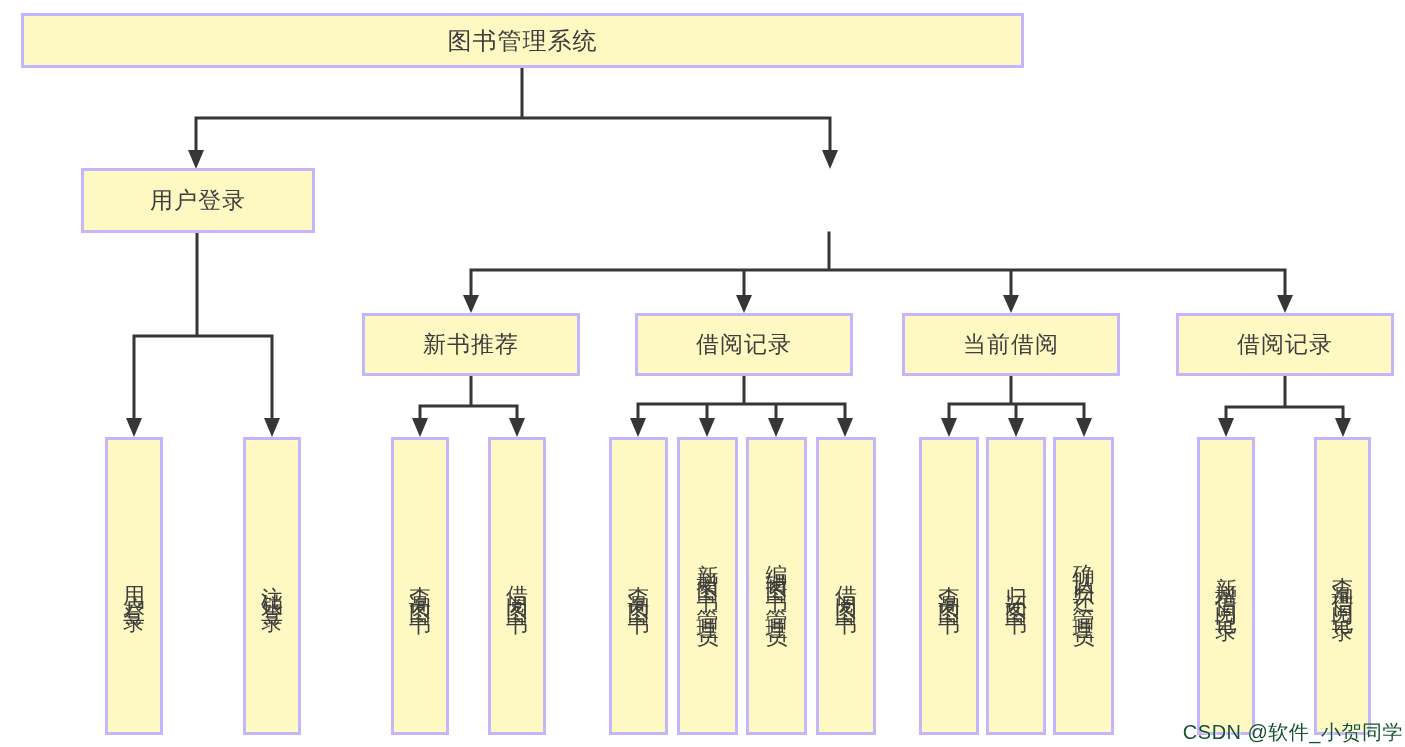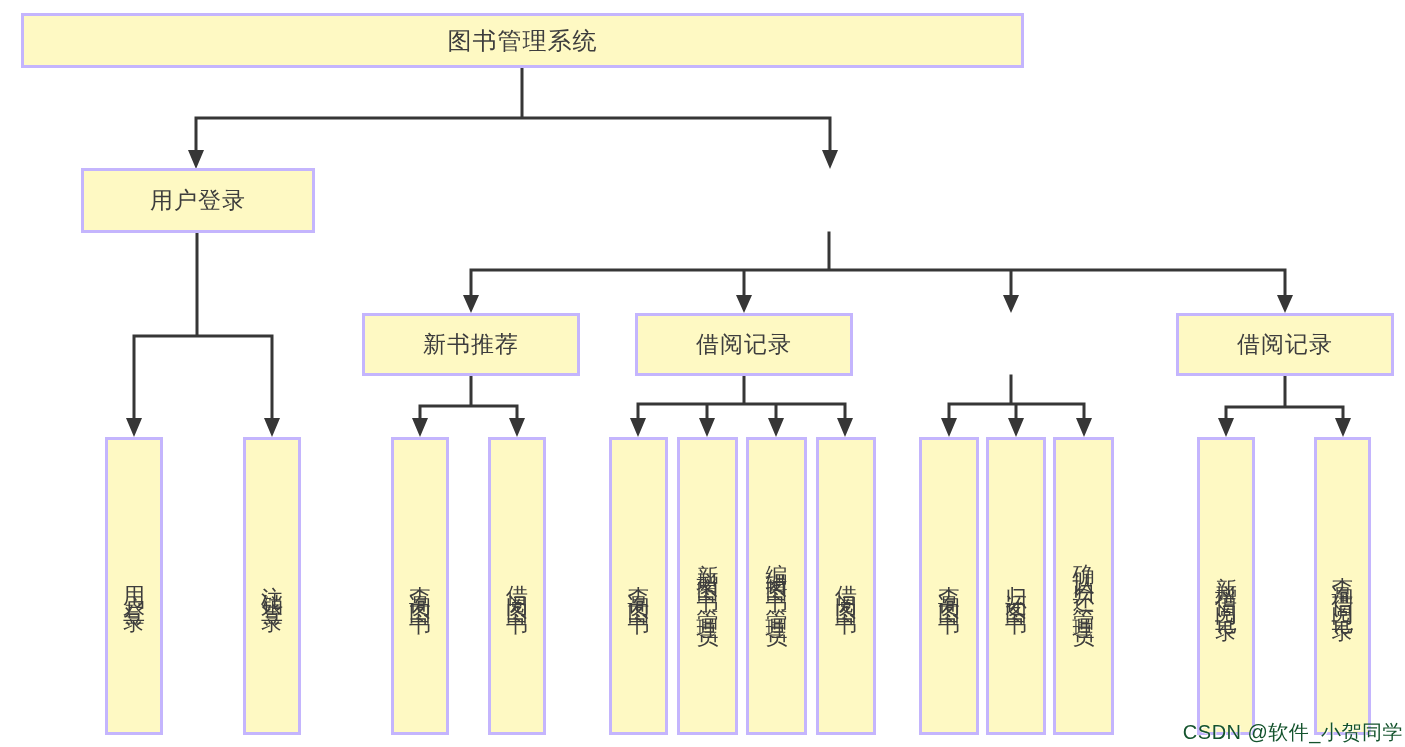--- a/index.html
+++ b/index.html
@@ -87,20 +87,23 @@
   <div class="node h" style="left:81px; top:168px; width:234px; height:65px;">
     <span>用户登录</span>
   </div>
 
   <div class="node h" style="left:362px; top:313px; width:218px; height:63px;">
     <span>新书推荐</span>
   </div>
   <div class="node h" style="left:635px; top:313px; width:218px; height:63px;">
     <span>借阅记录</span>
   </div>
+  <div class="node h" style="left:902px; top:313px; width:218px; height:63px;">
+    <span>当前借阅</span>
+  </div>
   <div class="node h" style="left:1176px; top:313px; width:218px; height:63px;">
     <span>借阅记录</span>
   </div>
 
   <div class="node v" style="left:105px; top:437px; width:58px; height:298px;">
     <span>用户登录</span>
   </div>
   <div class="node v" style="left:243px; top:437px; width:58px; height:298px;">
     <span>注销登录</span>
   </div>

